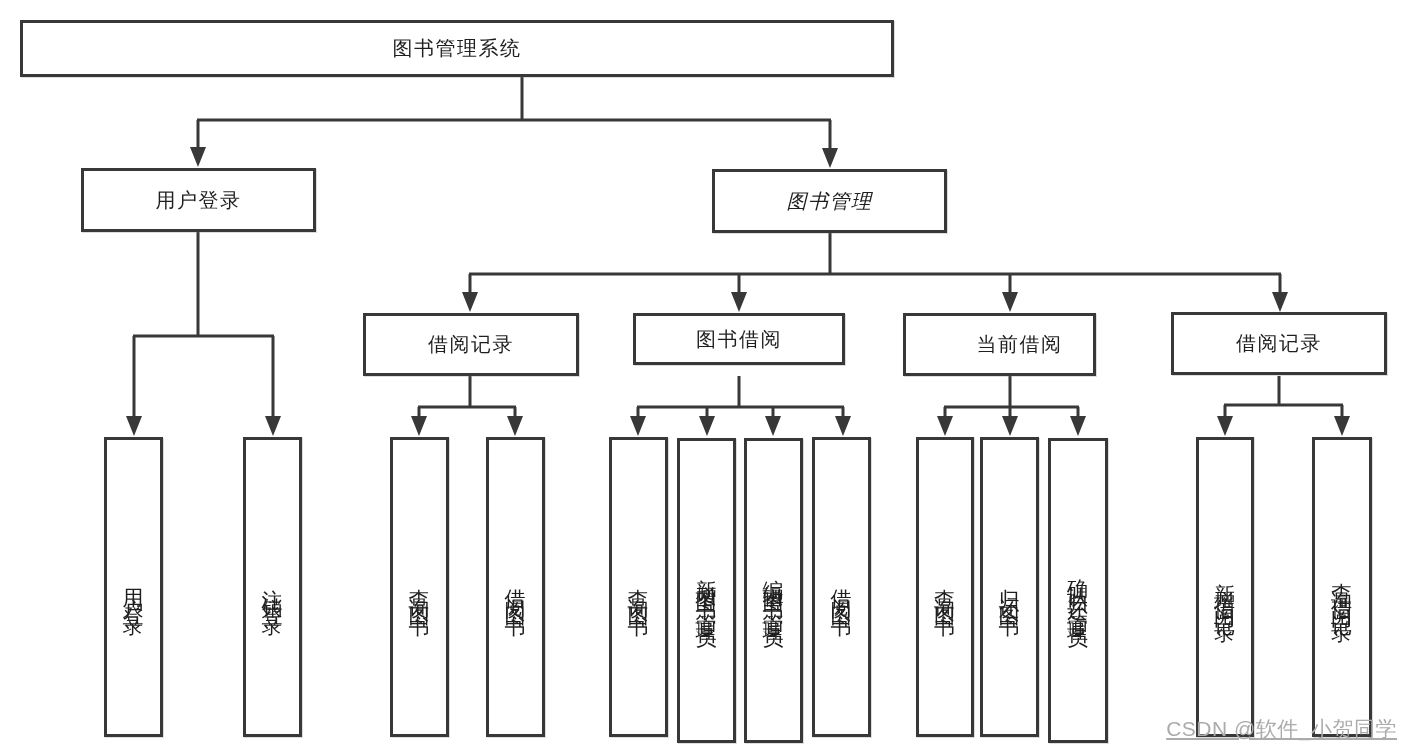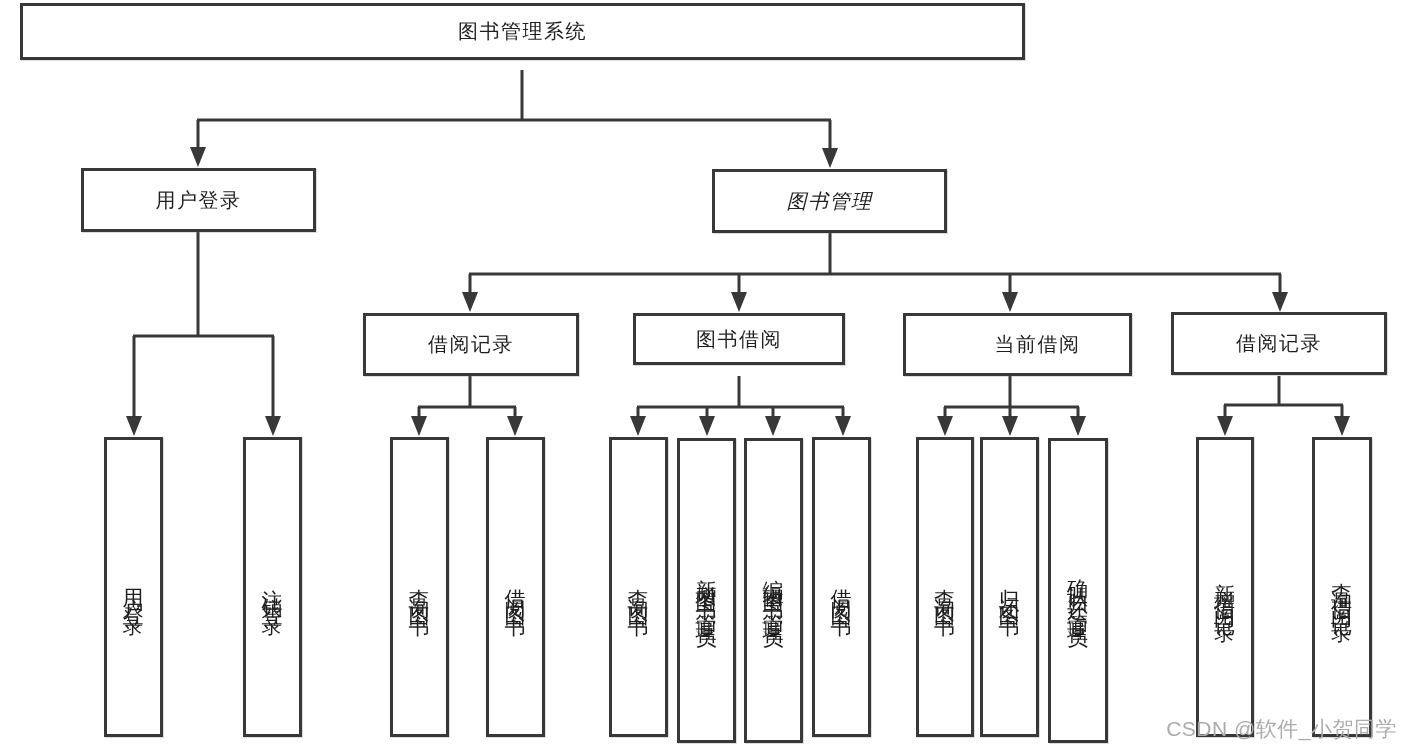--- a/index.html
+++ b/index.html
@@ -14,44 +14,45 @@
     position:absolute; border:3px solid var(--line); background:#ffffff;
     display:flex; align-items:center; justify-content:center;
     color:var(--text); font-size:20px; letter-spacing:1.5px;
     box-shadow:1px 1px 0 rgba(120,120,120,.25);
   }
   .vbox {
     writing-mode:vertical-rl; text-orientation:mixed;
     font-size:21px; letter-spacing:9px; line-height:1;
     padding-top:6px;
   }
-  .b-root       {left:20px;  top:3px;  width:1005px; height:57px;}
+  .b-root       {left:20px;  top:20px;  width:874px; height:57px;}
   .b-user-login {left:81px;  top:168px; width:235px;  height:64px;}
   .b-book-mgmt  {left:712px; top:169px; width:235px;  height:64px;font-style:italic;}
   .b-new-rec    {left:363px; top:313px; width:216px;  height:63px;}
   .b-borrow     {left:633px; top:313px; width:212px;  height:52px;}
-  .b-current    {left:903px; top:313px; width:229px;  height:63px;padding-left:40px;}
+  .b-current    {left:903px; top:313px; width:193px;  height:63px;padding-left:40px;}
   .b-record     {left:1171px;top:312px; width:216px;  height:63px;}
   .b-l1 {left:104px; top:437px; width:59px; height:300px;}
   .b-l2 {left:243px; top:437px; width:59px; height:300px;}
   .b-l3 {left:390px; top:437px; width:59px; height:300px;}
   .b-l4 {left:486px; top:437px; width:59px; height:300px;}
   .b-l5 {left:609px; top:437px; width:59px; height:300px;}
   .b-l6 {left:677px; top:438px; width:59px; height:305px; letter-spacing:7px;}
   .b-l7 {left:744px; top:438px; width:59px; height:305px; letter-spacing:7px;}
   .b-l8 {left:812px; top:437px; width:59px; height:300px;}
   .b-l9 {left:916px; top:437px; width:58px; height:300px;}
   .b-l10{left:980px; top:437px; width:59px; height:300px;}
   .b-l11{left:1048px;top:438px; width:60px; height:305px; letter-spacing:7px;}
   .b-l12{left:1196px;top:437px; width:58px; height:300px; letter-spacing:8px;}
   .b-l13{left:1312px;top:437px; width:60px; height:300px; letter-spacing:8px;}
   .watermark {
     position:absolute; right:8px; top:715px;
     color:var(--watermark); font-size:21px; letter-spacing:0.5px;
     white-space:nowrap;
+    text-decoration:underline;
   }
 </style>
 </head>
 <body>
 
 <div id="stage">
 
   <svg id="wires" viewBox="0 0 1405 747" xmlns="http://www.w3.org/2000/svg">
     <path style="stroke:var(--line);stroke-width:3;fill:none" d="M522 70 V121
              M197 120 H831

